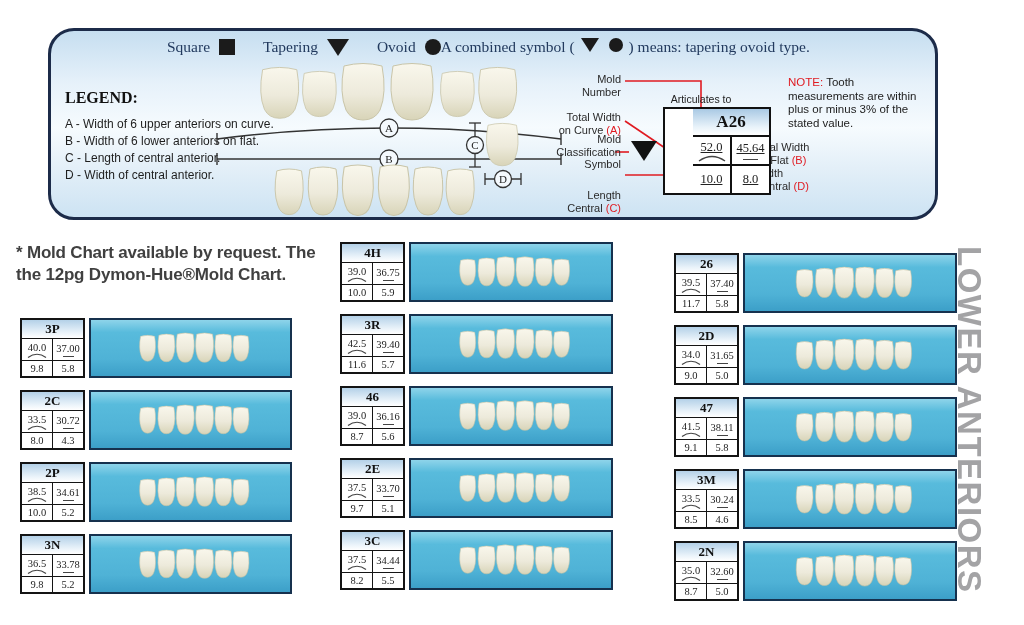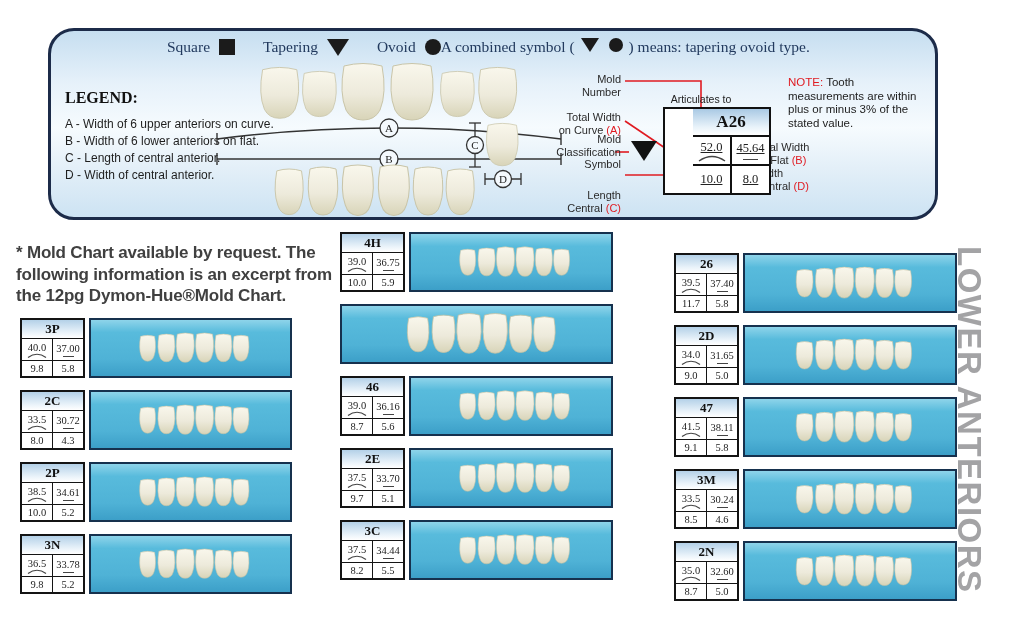--- a/index.html
+++ b/index.html
@@ -53,21 +53,21 @@
 
   .connectors{position:absolute;left:0;top:0;width:884px;height:186px;pointer-events:none;}
 
   
   .intro{position:absolute;left:16px;top:242px;width:320px;font-size:17px;font-weight:700;
     color:#404040;line-height:21.5px;letter-spacing:-0.2px;}
 
   
   .mold-col{position:absolute;display:flex;flex-direction:column;gap:12px;}
   #col-left{left:20px;top:318px;}
-  #col-middle{left:340px;top:232px;}
+  #col-middle{left:340px;top:242px;}
   #col-right{left:662px;top:253px;margin-left:12px;}
   #col-left .mold-card{width:272px;}
   #col-middle .mold-card{width:273px;}
   #col-right .mold-card{width:283px;}
   .mold-card{display:flex;gap:4px;height:60px;}
   .mold-table{width:65px;box-sizing:border-box;border:2px solid #141414;background:#fff;
     display:flex;flex-direction:column;}
   .mold-id{height:18px;border-bottom:1.5px solid #141414;display:flex;align-items:center;justify-content:center;
     font-family:"Liberation Serif",serif;font-weight:bold;font-size:13px;color:#111;
     background:linear-gradient(180deg,#b4d1e8 0%,#eaf3fa 70%,#ffffff 100%);}
@@ -254,21 +254,20 @@
       </div>
     </div>
 
     <div class="note-block">
       <span class="red">NOTE:</span><span> Tooth measurements are within plus or minus 3% of the stated value.</span>
     </div>
   </div>
 
   <div class="intro">
     <div>* Mold Chart available by request. The</div>
-    <div>following information is an excerpt from</div>
     <div>the 12pg Dymon-Hue®Mold Chart.</div>
   </div>
 
   <div class="mold-col" id="col-left">
       <div class="mold-card">
     <div class="mold-table">
       <div class="mold-id">3P</div>
       <div class="mold-vals">
         <div class="cell first">
           <span>40.0</span>
@@ -417,20 +416,39 @@
         <use href="#toothL" fill="url(#gTooth)" stroke="#c6c2a4" stroke-width="1" transform="translate(16,6) scale(0.92)"></use>
         <use href="#toothL" fill="url(#gTooth)" stroke="#c6c2a4" stroke-width="1" transform="translate(47,4) scale(0.98)"></use>
         <use href="#toothL" fill="url(#gTooth)" stroke="#c6c2a4" stroke-width="1" transform="translate(78,2) scale(1.04)"></use>
         <use href="#toothL" fill="url(#gTooth)" stroke="#c6c2a4" stroke-width="1" transform="translate(111,2) scale(1.04)"></use>
         <use href="#toothL" fill="url(#gTooth)" stroke="#c6c2a4" stroke-width="1" transform="translate(144,4) scale(0.98)"></use>
         <use href="#toothL" fill="url(#gTooth)" stroke="#c6c2a4" stroke-width="1" transform="translate(175,6) scale(0.92)"></use>
       </svg>
     </div>
   </div>
       <div class="mold-card">
+    <div class="mold-table">
+      <div class="mold-id">3R</div>
+      <div class="mold-vals">
+        <div class="cell first">
+          <span>42.5</span>
+          <svg width="20" height="5" viewBox="0 0 20 5">
+                <path d="M1,4.5 Q10,-2 19,4.5" stroke="#444" stroke-width="1.2" fill="none"></path>
+              </svg>
+        </div>
+        <div class="cell">
+          <span>39.40</span>
+          <span class="flat-sym"></span>
+        </div>
+      </div>
+      <div class="mold-bottom">
+        <div class="cell first">11.6</div>
+        <div class="cell">5.7</div>
+      </div>
+    </div>
     <div class="mold-photo">
       <svg viewBox="0 0 210 56" preserveAspectRatio="xMidYMid meet">
         <use href="#toothL" fill="url(#gTooth)" stroke="#c6c2a4" stroke-width="1" transform="translate(16,6) scale(0.92)"></use>
         <use href="#toothL" fill="url(#gTooth)" stroke="#c6c2a4" stroke-width="1" transform="translate(47,4) scale(0.98)"></use>
         <use href="#toothL" fill="url(#gTooth)" stroke="#c6c2a4" stroke-width="1" transform="translate(78,2) scale(1.04)"></use>
         <use href="#toothL" fill="url(#gTooth)" stroke="#c6c2a4" stroke-width="1" transform="translate(111,2) scale(1.04)"></use>
         <use href="#toothL" fill="url(#gTooth)" stroke="#c6c2a4" stroke-width="1" transform="translate(144,4) scale(0.98)"></use>
         <use href="#toothL" fill="url(#gTooth)" stroke="#c6c2a4" stroke-width="1" transform="translate(175,6) scale(0.92)"></use>
       </svg>
     </div>

